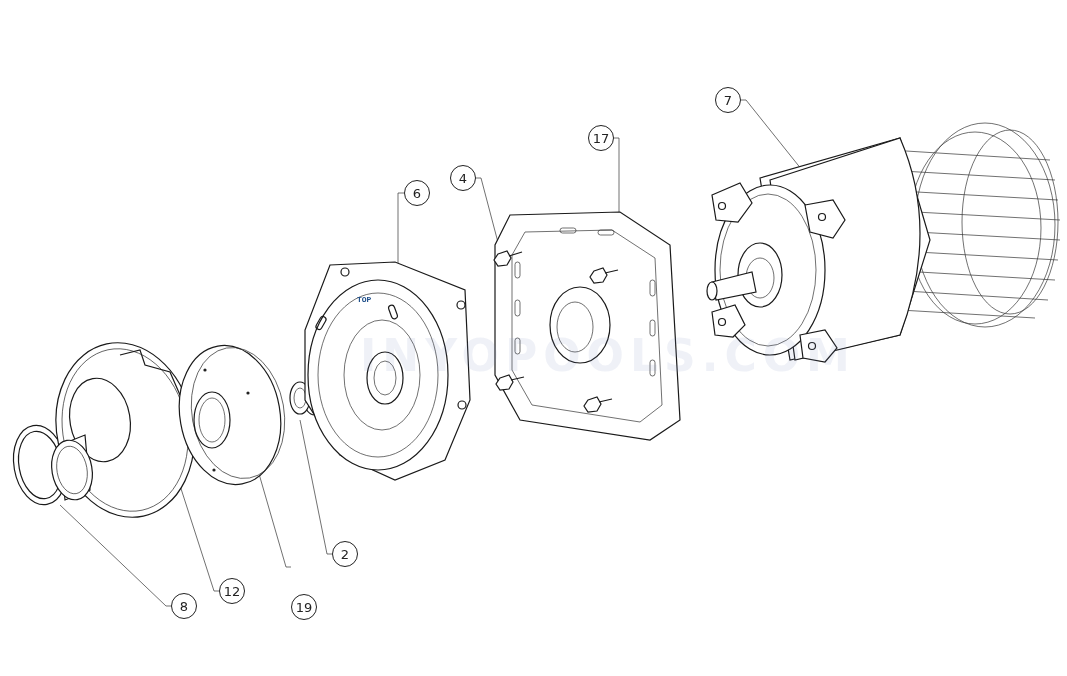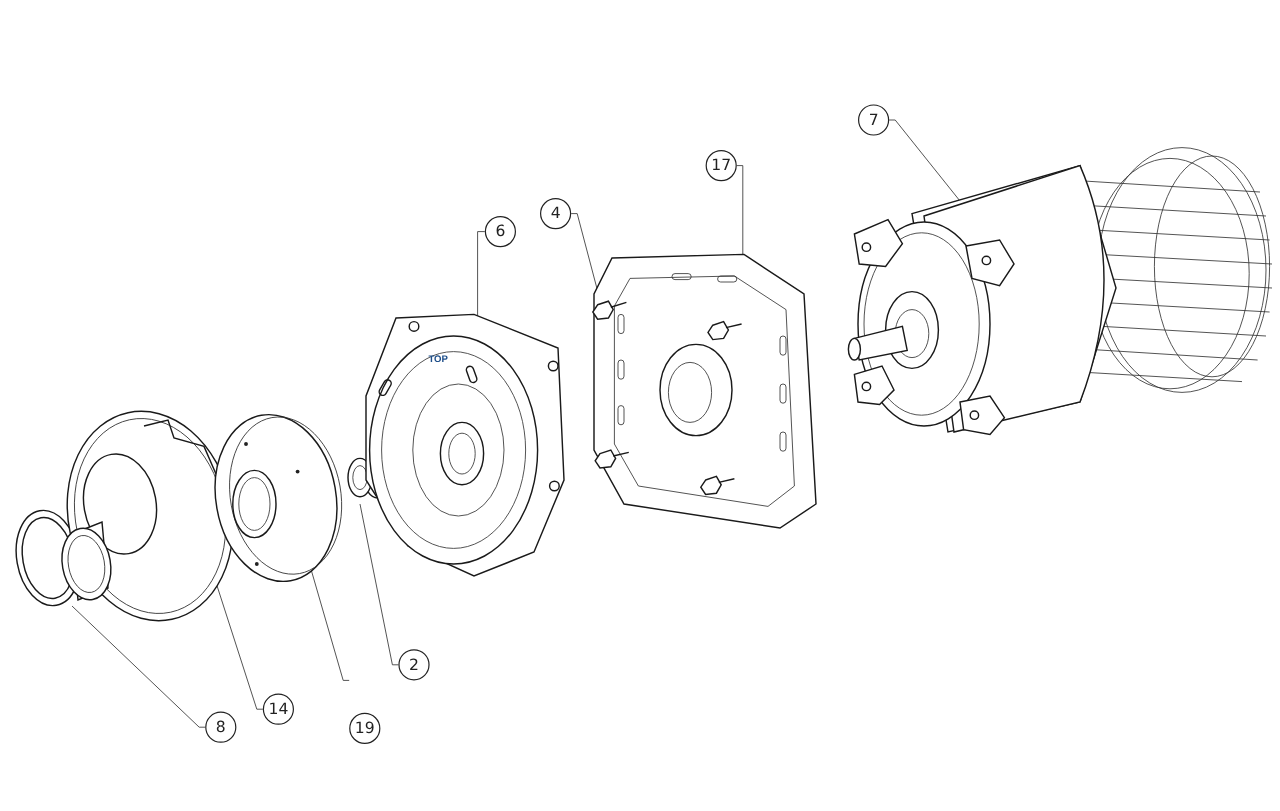--- a/index.html
+++ b/index.html
@@ -6,21 +6,21 @@
   #canvas{position:relative;width:1067px;height:676px;overflow:hidden;background:#fff;font-family:"Liberation Sans",sans-serif;}
   svg{position:absolute;left:0;top:0;}
   .ln{fill:none;stroke:#1a1a1a;stroke-width:1.2;}
   .lt{fill:none;stroke:#333;stroke-width:0.7;}
   .fill{fill:#fff;stroke:#1a1a1a;stroke-width:1.2;}
   .callout{position:absolute;width:26px;height:26px;border:1.2px solid #222;border-radius:50%;background:#fff;
     display:flex;align-items:center;justify-content:center;font-size:13px;color:#222;box-sizing:border-box;
     font-family:"DejaVu Sans",sans-serif;transform:translate(-50%,-50%);cursor:pointer;}
   .watermark{position:absolute;left:360px;top:330px;font-size:44px;letter-spacing:6px;color:rgba(120,140,190,0.12);
     font-family:"DejaVu Sans",sans-serif;font-weight:bold;pointer-events:none;}
-  .toplabel{position:absolute;left:357px;top:295px;font-size:8px;font-weight:bold;color:#1f4f8a;font-family:Liberation Sans, sans-serif;}
+  .toplabel{position:absolute;left:357px;top:295px;font-size:8px;font-weight:bold;color:#1f4f8a;font-family:Liberation Mono, monospace;}
 </style>
 </head>
 <body>
 
 <div id="canvas">
   <svg width="1067" height="676" viewBox="0 0 1067 676">
 
     <g>
       <polyline class="lt" points="741,100 746,100 806,175"></polyline>
       <polyline class="lt" points="614,138 619,138 619,222"></polyline>
@@ -144,23 +144,24 @@
       <path class="fill" d="M805 205 L833 200 L845 220 L833 238 L810 232 Z"></path>
       <circle class="ln" cx="822" cy="217" r="3.5"></circle>
       <path class="fill" d="M800 335 L825 330 L837 348 L825 362 L803 358 Z"></path>
       <circle class="ln" cx="812" cy="346" r="3.5"></circle>
 
       <path class="fill" d="M712 282 L752 272 L756 292 L716 300 Z"></path>
       <ellipse class="fill" cx="712" cy="291" rx="5" ry="9"></ellipse>
     </g>
   </svg>
 
+  <div class="watermark">INYOPOOLS.COM</div>
   <div class="toplabel">TOP</div>
 
   <div class="callout" style="left:728px;top:100px;">7</div>
   <div class="callout" style="left:601px;top:138px;">17</div>
   <div class="callout" style="left:463px;top:178px;">4</div>
   <div class="callout" style="left:417px;top:193px;">6</div>
   <div class="callout" style="left:345px;top:554px;">2</div>
   <div class="callout" style="left:304px;top:567px;margin-top:40px;">19</div>
-  <div class="callout" style="left:232px;top:591px;">14</div>
+  <div class="callout" style="left:232px;top:591px;">12</div>
   <div class="callout" style="left:184px;top:606px;">8</div>
 </div>
 
 </body></html>

